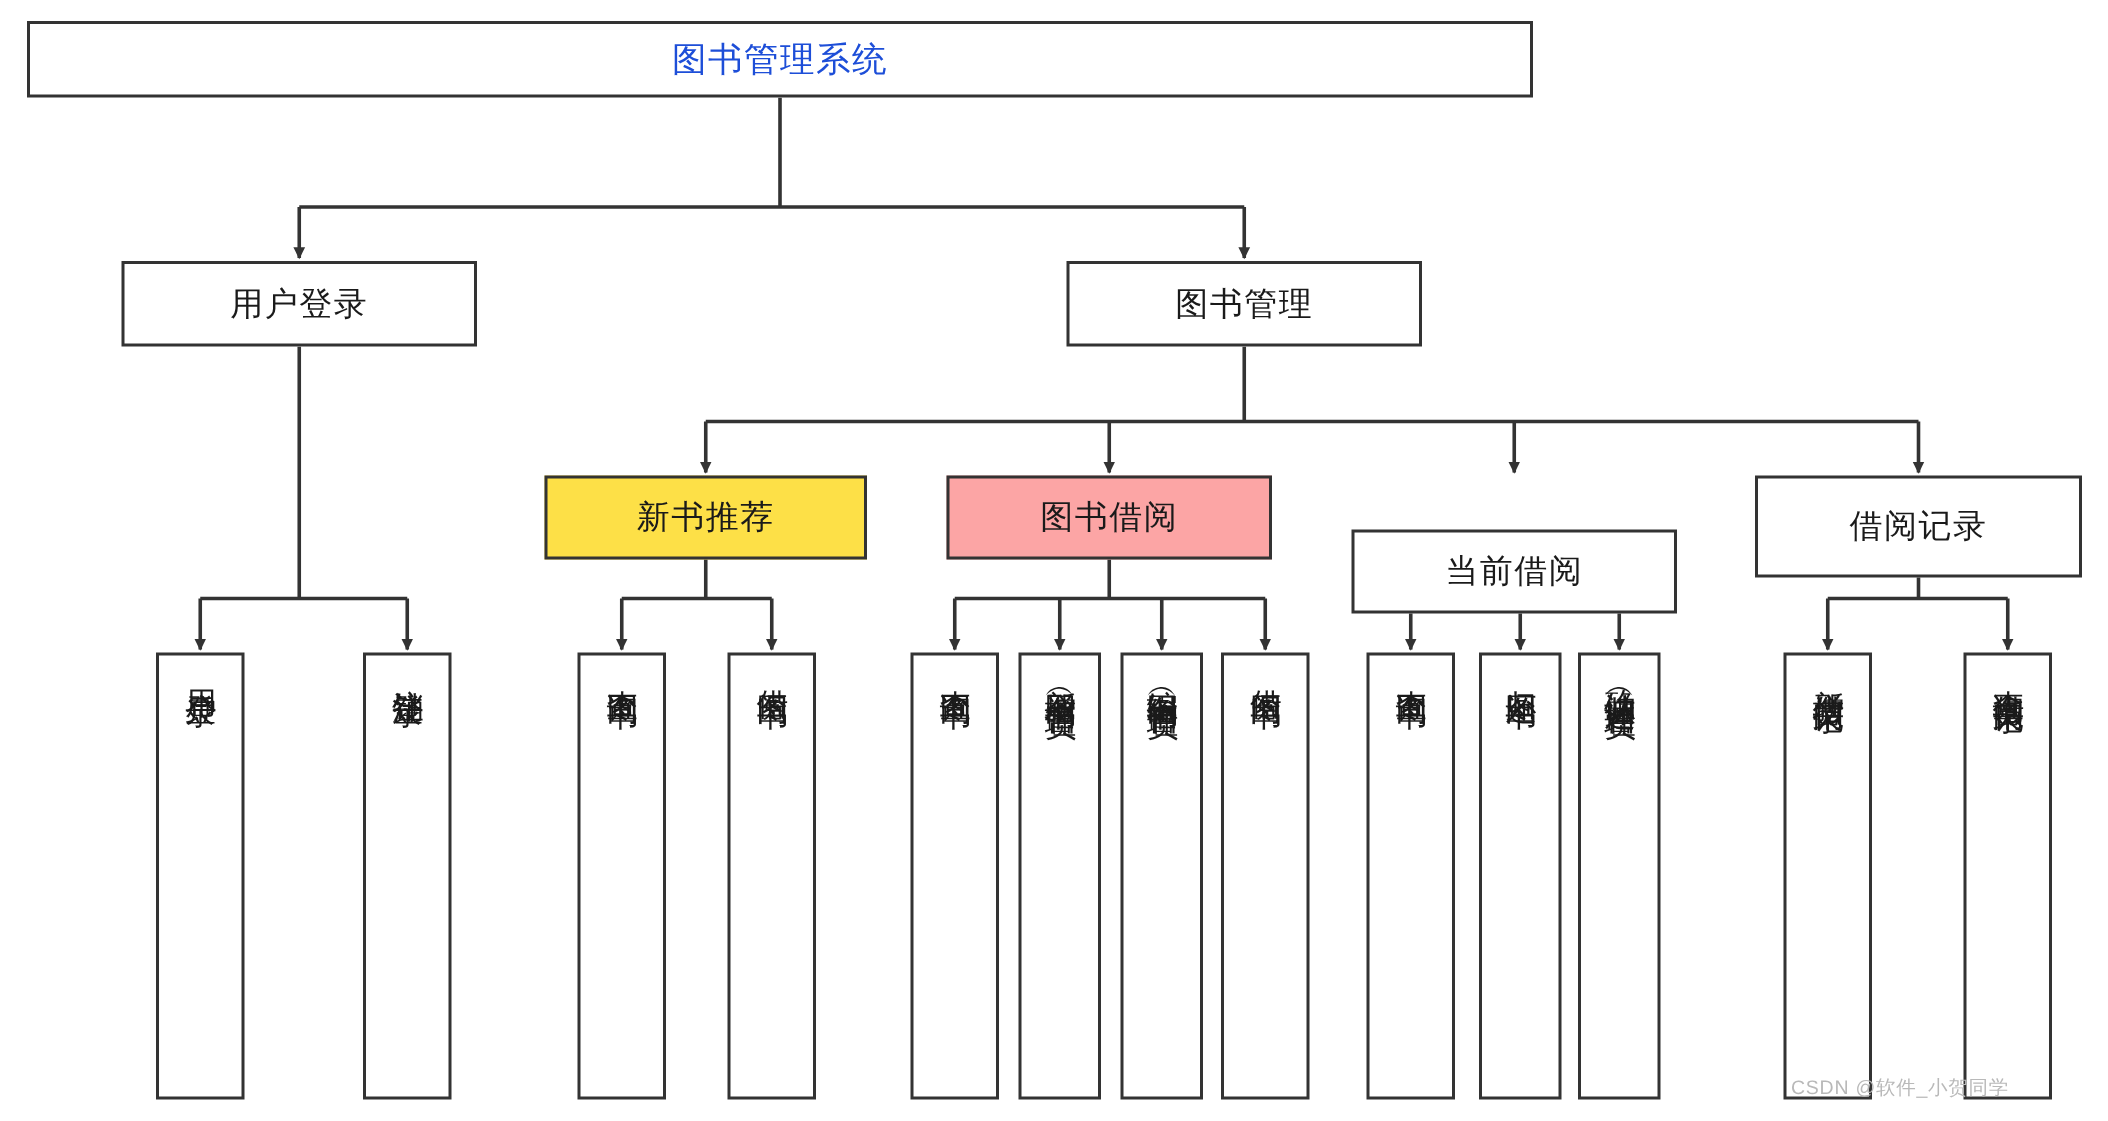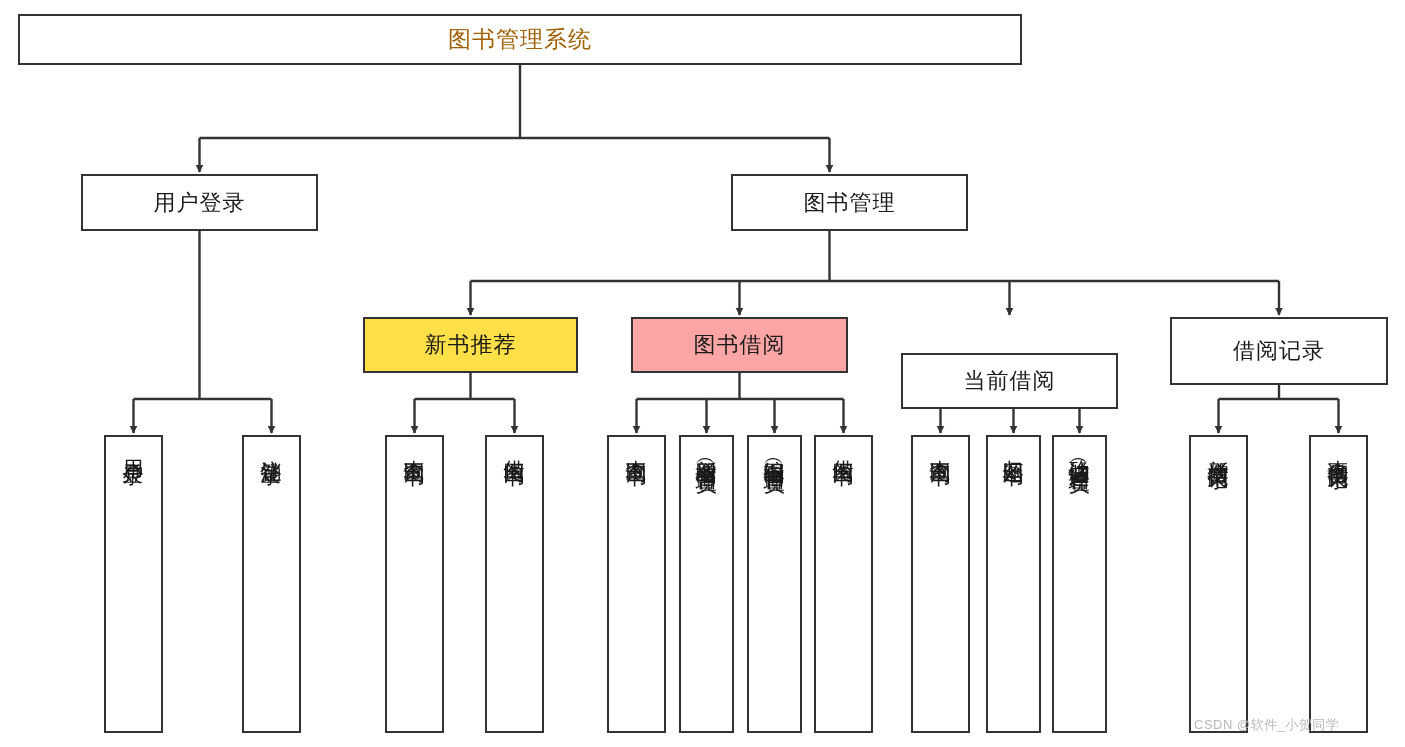--- a/index.html
+++ b/index.html
@@ -113,27 +113,27 @@
         <path d="M1013.5,399 L1013.5,433" marker-end="url(#arrowhead)"></path>
         <path d="M1079.5,399 L1079.5,433" marker-end="url(#arrowhead)"></path>
         <path d="M1279,373 L1279,399"></path>
         <path d="M1218.5,399 L1338.5,399"></path>
         <path d="M1218.5,399 L1218.5,433" marker-end="url(#arrowhead)"></path>
         <path d="M1338.5,399 L1338.5,433" marker-end="url(#arrowhead)"></path>
       </g>
   </svg>
 
   <div id="node-layer">
-      <div class="node h root" style="left: 18px; top: 14px; width: 1004px; height: 51px; border-color: rgb(51, 51, 51); background: rgb(255, 255, 255); color: #a16207;">
+      <div class="node h root" style="left: 18px; top: 14px; width: 1004px; height: 51px; border-color: rgb(51, 51, 51); background: rgb(255, 255, 255); color: #1d4ed8;">
         <span class="label">图书管理系统</span>
       </div>
       <div class="node h" style="left: 81px; top: 174px; width: 237px; height: 57px; border-color: rgb(51, 51, 51); background: rgb(255, 255, 255); color: rgb(26, 26, 26);">
         <span class="label">用户登录</span>
       </div>
-      <div class="node h" style="left: 711px; top: 174px; width: 237px; height: 57px; border-color: rgb(51, 51, 51); background: rgb(255, 255, 255); color: rgb(26, 26, 26); margin-left: 20px;">
+      <div class="node h" style="left: 711px; top: 174px; width: 237px; height: 57px; border-color: rgb(51, 51, 51); background: rgb(255, 255, 255); color: rgb(26, 26, 26);">
         <span class="label">图书管理</span>
       </div>
       <div class="node h" style="left: 363px; top: 317px; width: 215px; height: 56px; border-color: rgb(51, 51, 51); background: #fde047; color: rgb(26, 26, 26);">
         <span class="label">新书推荐</span>
       </div>
       <div class="node h" style="left: 631px; top: 317px; width: 217px; height: 56px; border-color: rgb(51, 51, 51); background: #fca5a5; color: rgb(26, 26, 26);">
         <span class="label">图书借阅</span>
       </div>
       <div class="node h" style="left: 901px; top: 317px; width: 217px; height: 56px; border-color: rgb(51, 51, 51); background: rgb(255, 255, 255); color: rgb(26, 26, 26); margin-top: 36px;">
         <span class="label">当前借阅</span>

